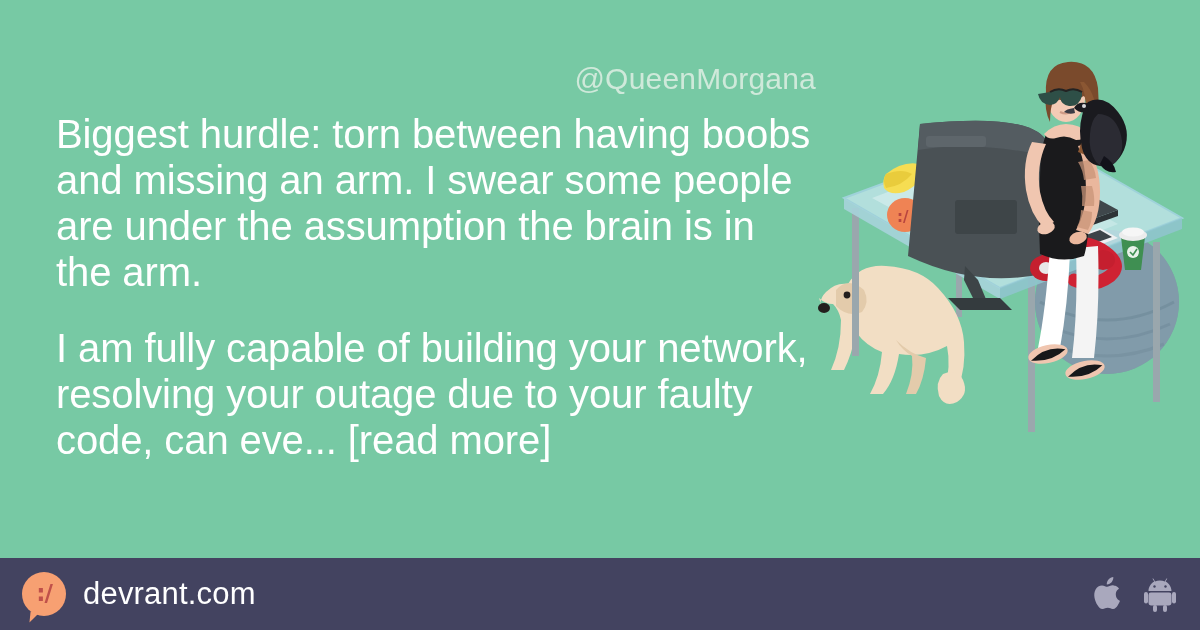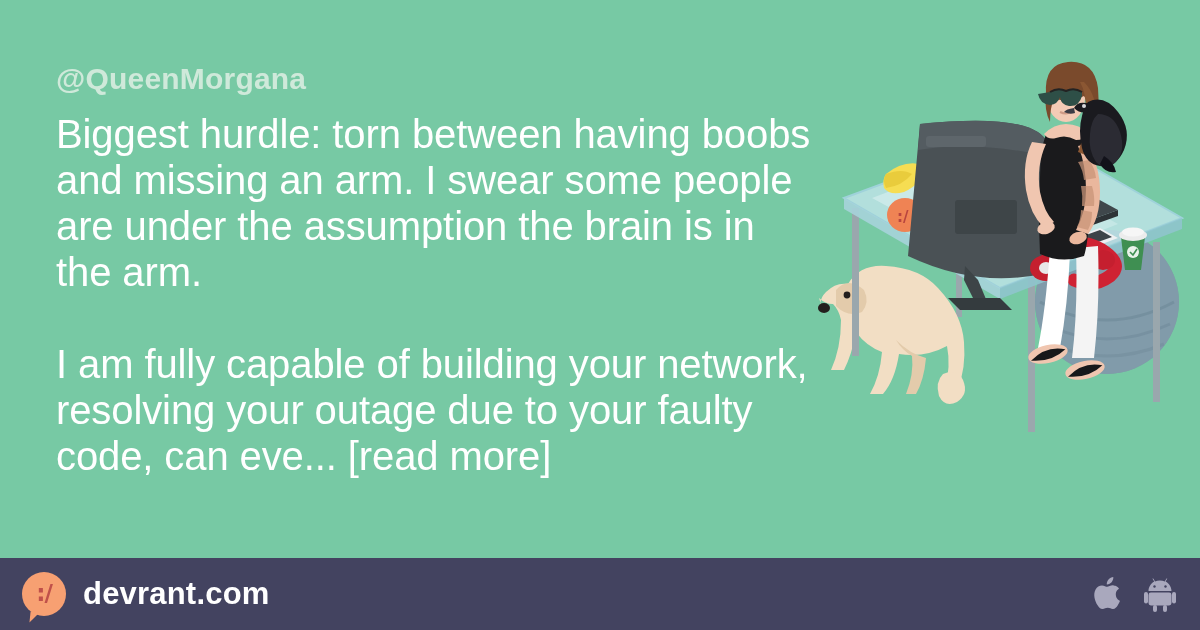--- a/index.html
+++ b/index.html
@@ -12,32 +12,33 @@
   #card{position:absolute;inset:0;background:#77c9a4;}
 
   
   #content{
     position:absolute;left:56px;top:62px;width:760px;
   }
   #username{
     font-size:30px;letter-spacing:.2px;
     color:#cfe9da;
     margin:0 0 16px 0;
-    font-weight:700;
+    font-weight:400;
     line-height:1.1;
+    text-align:right;
   }
   .para{
     color:#ffffff;
     font-size:40px;
     line-height:46px;
     margin:0;
     font-weight:400;
     letter-spacing:-.1px;
   }
-  .para + .para{margin-top:46px;}
+  .para + .para{margin-top:30px;}
 
   
   #footer{
     position:absolute;left:0;right:0;bottom:0;height:72px;
     background:#434360;
     display:flex;align-items:center;
   }
   #brand{display:flex;align-items:center;margin-left:22px;}
   #logo-bubble{
     position:relative;width:44px;height:44px;border-radius:50%;
@@ -53,21 +54,21 @@
   }
   #logo-face{
     position:relative;z-index:2;color:#c0504a;
     font-size:23px;font-weight:700;line-height:1;
     letter-spacing:-1px;
     font-family:"DejaVu Sans",sans-serif;
     transform:translateY(-1px);
   }
   #wordmark{
     color:#ffffff;font-size:31px;margin-left:17px;
-    letter-spacing:.2px;font-weight:700;
+    letter-spacing:.2px;font-weight:400;
   }
   #stores{margin-left:auto;margin-right:24px;display:flex;align-items:center;gap:22px;}
   .store-icon{width:32px;height:36px;display:block;}
 
   
   #illustration{
     position:absolute;left:800px;top:52px;width:400px;height:420px;
   }
   #illustration svg{display:block;width:100%;height:100%;}
 </style>

